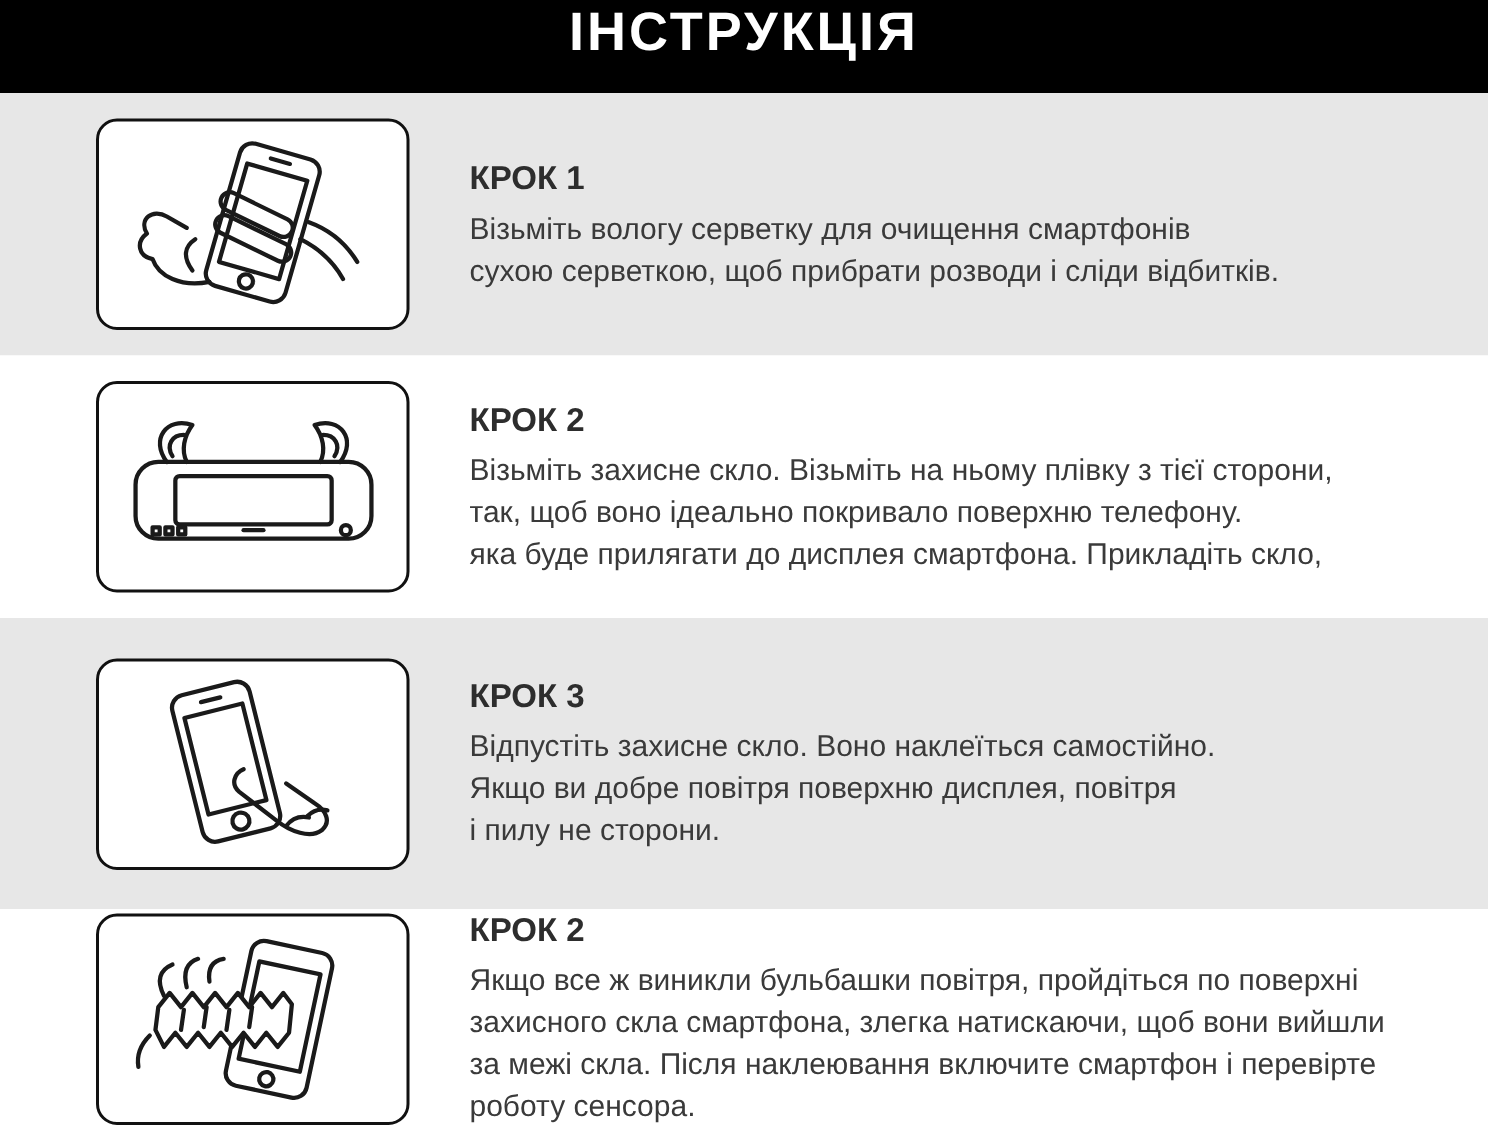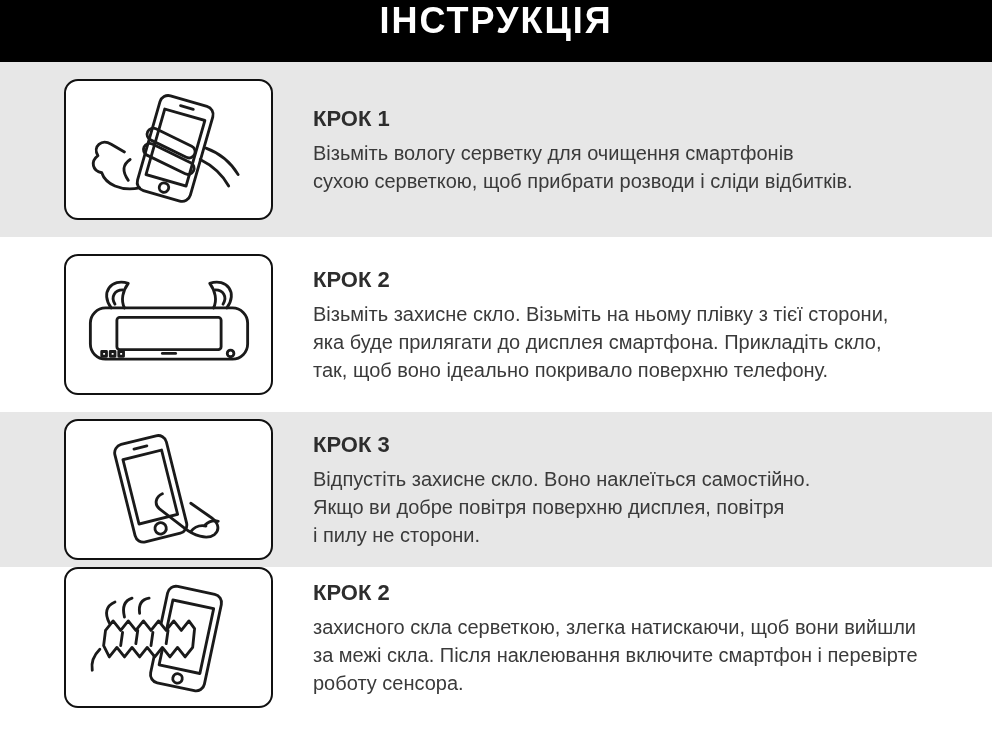--- a/index.html
+++ b/index.html
@@ -14,21 +14,21 @@
   }
   .header-title{
     color:#ffffff;font-size:36px;font-weight:bold;letter-spacing:2px;
   }
   .step{
     display:flex;align-items:center;box-sizing:border-box;
   }
   .step:nth-of-type(1){height:173px;background:#ffffff;}
   .step:nth-of-type(2){height:175px;background:#e7e7e7;}
   .step:nth-of-type(3){height:175px;background:#ffffff;}
-  .step:nth-of-type(4){height:155px;background:#e7e7e7;}
+  .step:nth-of-type(4){height:194px;background:#e7e7e7;}
   .icon-box{
     width:205px;height:137px;flex-shrink:0;margin-left:64px;
     background:#ffffff;border:2px solid #111111;border-radius:14px;
     display:flex;align-items:center;justify-content:center;
   }
   .icon-box svg{stroke:#1a1a1a;fill:none;stroke-width:3;stroke-linecap:round;stroke-linejoin:round;}
   .step-text{
     margin-left:40px;color:#3a3a3a;font-size:20px;line-height:28px;
   }
   .step-heading{
@@ -81,22 +81,22 @@
         <rect x="24" y="88" width="5" height="5"></rect>
         <rect x="33" y="88" width="5" height="5"></rect>
         <rect x="42" y="88" width="5" height="5"></rect>
         <circle cx="160" cy="90" r="3.5"></circle>
         <line x1="88" y1="90" x2="102" y2="90"></line>
       </svg>
     </div>
     <div class="step-text">
       <div class="step-heading">КРОК 2</div>
       <div class="line">Візьміть захисне скло. Візьміть на ньому плівку з тієї сторони,</div>
+      <div class="line">так, щоб воно ідеально покривало поверхню телефону.</div>
       <div class="line">яка буде прилягати до дисплея смартфона. Прикладіть скло,</div>
-      <div class="line">так, щоб воно ідеально покривало поверхню телефону.</div>
     </div>
   </div>
 
   <div class="step">
     <div class="icon-box">
       <svg width="180" height="118" viewBox="0 0 190 120">
         <g transform="rotate(-14 75 60)">
           <rect x="48" y="6" width="56" height="106" rx="9"></rect>
           <rect x="55" y="22" width="42" height="70"></rect>
           <line x1="69" y1="14" x2="83" y2="14"></line>
@@ -129,19 +129,20 @@
         <line x1="78" y1="54" x2="76" y2="68"></line>
         <line x1="94" y1="52" x2="92" y2="66"></line>
         <path d="M32,44 q-8,-16 6,-22"></path>
         <path d="M48,38 q-4,-16 8,-20"></path>
         <path d="M64,34 q-2,-14 10,-16"></path>
         <path d="M22,72 q-10,10 -8,22"></path>
       </svg>
     </div>
     <div class="step-text">
       <div class="step-heading">КРОК 2</div>
-      <div class="line">захисного скла серветкою, злегка натискаючи, щоб вони вийшли</div>
+      <div class="line">Якщо все ж виникли бульбашки повітря, пройдіться по поверхні</div>
+      <div class="line">захисного скла смартфона, злегка натискаючи, щоб вони вийшли</div>
       <div class="line">за межі скла. Після наклеювання включите смартфон і перевірте</div>
       <div class="line">роботу сенсора.</div>
     </div>
   </div>
 
 </div>
 
 </body></html>

